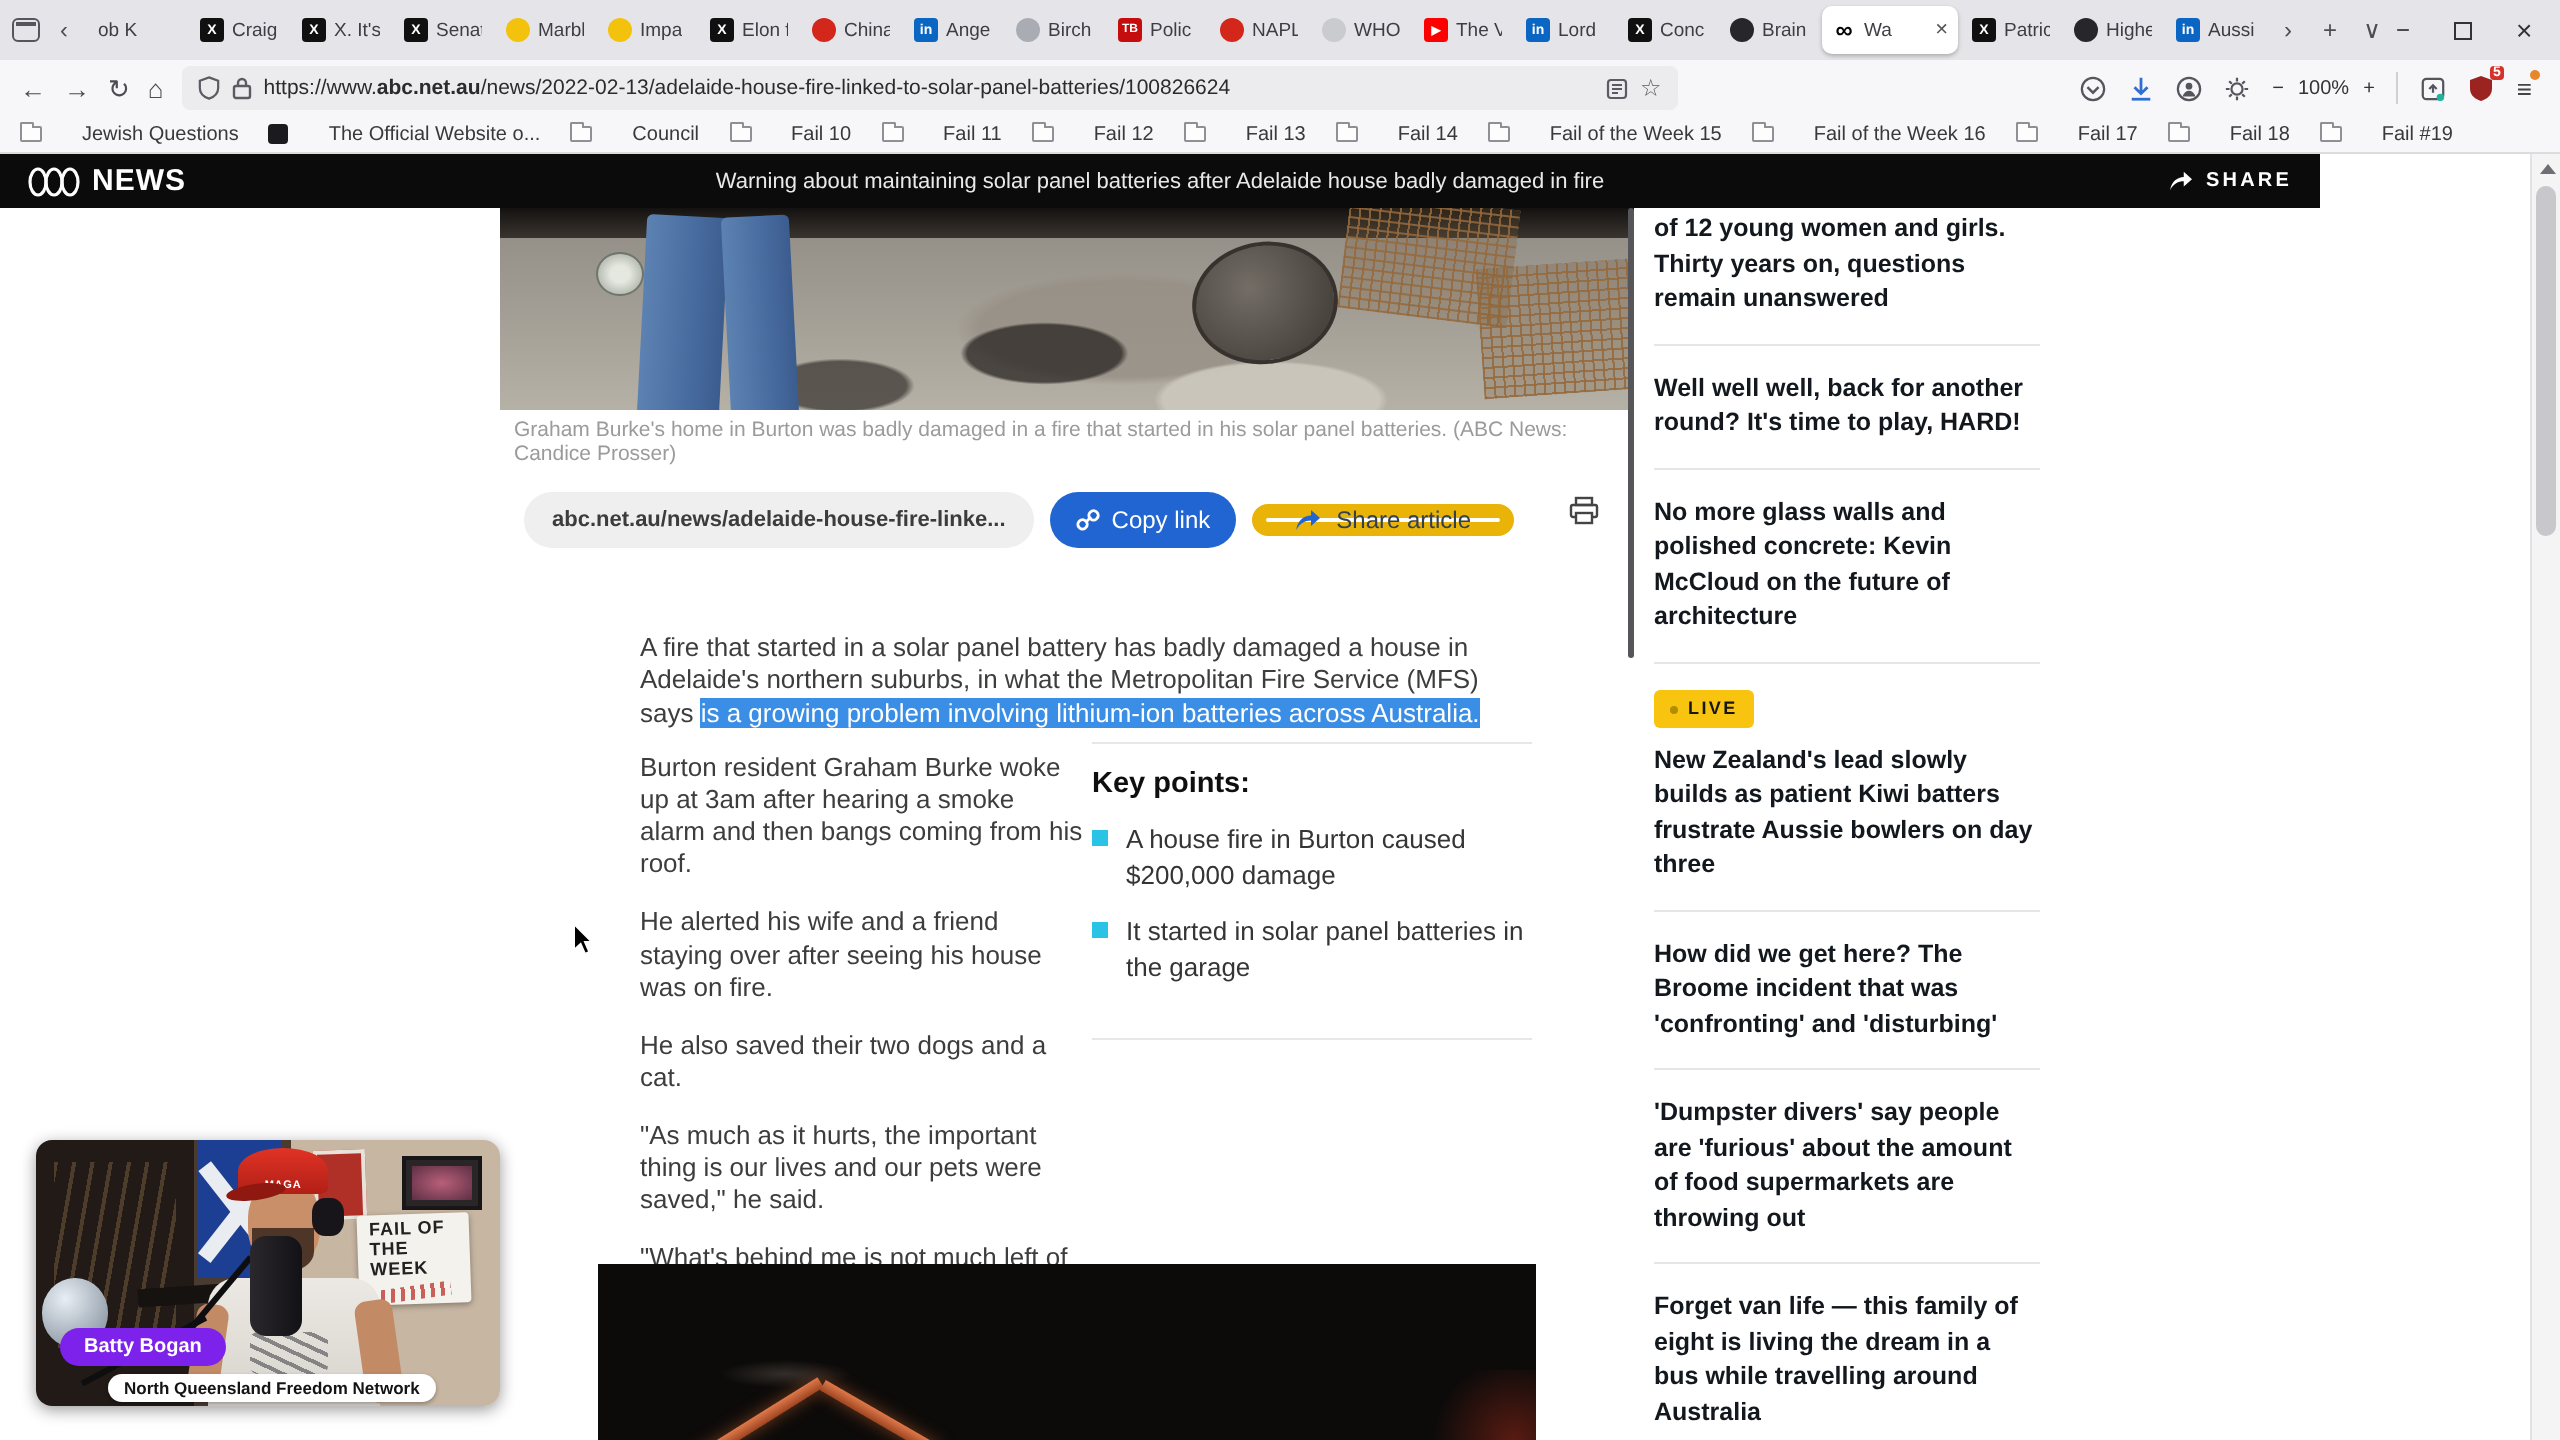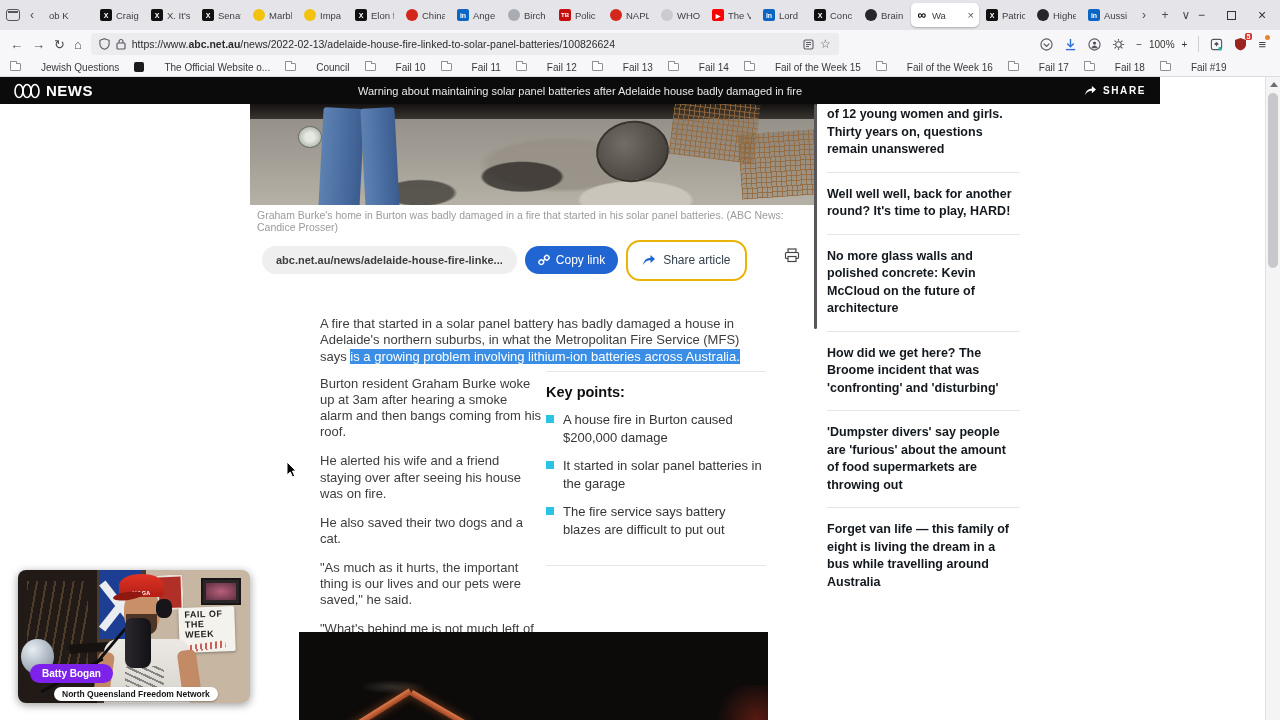--- a/index.html
+++ b/index.html
@@ -91,21 +91,21 @@
   .mesh1 { left:74.5%; top:-4%; width:15%; height:58%; transform:rotate(7deg); }
   .mesh2 { left:86.5%; top:28%; width:13.5%; height:64%; transform:rotate(-4deg); }
 
   .caption { position:absolute; left:257px; top:209px; width:556px; font-size:10.5px; color:#9b9b9b; }
 
   .share-row { position:absolute; left:262px; top:246px; width:540px; height:28px; display:flex; align-items:center; gap:8px; }
   .url-pill { height:28px; border-radius:14px; background:#efefef; display:flex; align-items:center;
     padding:0 14px; font-size:11px; font-weight:700; color:#3c3c3c; }
   .copylink { height:28px; border-radius:14px; background:#2165d2; color:#fff; display:flex; align-items:center;
     gap:6px; padding:0 13px; font-size:12px; }
-  .sharearticle { height:41px; border-radius:14px; background:#fff; border:2px solid #eab308; color:#33414f;
+  .sharearticle { height:16px; border-radius:14px; background:#fff; border:7px solid #eab308; color:#33414f;
     display:flex; align-items:center; gap:7px; padding:0 14px; font-size:12px; }
   .print-icon { position:absolute; left:522px; top:2px; }
 
   .lead { position:absolute; left:320px; top:316px; width:432px; font-size:13px; line-height:1.25; color:#3d3d3d; }
   .hl { background:#3a8ee6; color:#fff; }
 
   .body-col { position:absolute; left:320px; top:376px; width:222px; font-size:13px; line-height:1.24; color:#3d3d3d; }
   .body-col p { margin-bottom:13px; }
 
   .keypoints { position:absolute; left:546px; top:371px; width:220px; border-top:1px solid #e7e7e7;
@@ -477,24 +477,20 @@
     <div class="kp-title">Key points:</div>
     <div>
         <div class="kp-item">
           <span class="kp-bullet"></span>
           <span>A house fire in Burton caused $200,000 damage</span>
         </div>
         <div class="kp-item">
           <span class="kp-bullet"></span>
           <span>It started in solar panel batteries in the garage</span>
         </div>
-        <div class="kp-item">
-          <span class="kp-bullet"></span>
-          <span>The fire service says battery blazes are difficult to put out</span>
-        </div>
       </div>
   </div>
 
   <div class="video">
     <div class="video-smudge"></div>
     <div class="roof-bar roof-l"></div>
     <div class="roof-bar roof-r"></div>
     <div class="video-glow"></div>
   </div>
 
@@ -502,20 +498,24 @@
   <div class="sidebar">
       <div class="sb-item">
         <div>of 12 young women and girls. Thirty years on, questions remain unanswered</div>
       </div>
       <div class="sb-item">
         <div>Well well well, back for another round? It's time to play, HARD!</div>
       </div>
       <div class="sb-item">
         <div>No more glass walls and polished concrete: Kevin McCloud on the future of architecture</div>
       </div>
+      <div class="sb-item"><div class="live-badge">
+          <span class="live-dot"></span>
+          <span>LIVE</span>
+        </div><div>New Zealand's lead slowly builds as patient Kiwi batters frustrate Aussie bowlers on day three</div></div>
       <div class="sb-item">
         <div>How did we get here? The Broome incident that was 'confronting' and 'disturbing'</div>
       </div>
       <div class="sb-item">
         <div>'Dumpster divers' say people are 'furious' about the amount of food supermarkets are throwing out</div>
       </div>
       <div class="sb-item">
         <div>Forget van life — this family of eight is living the dream in a bus while travelling around Australia</div>
       </div>
     </div>

